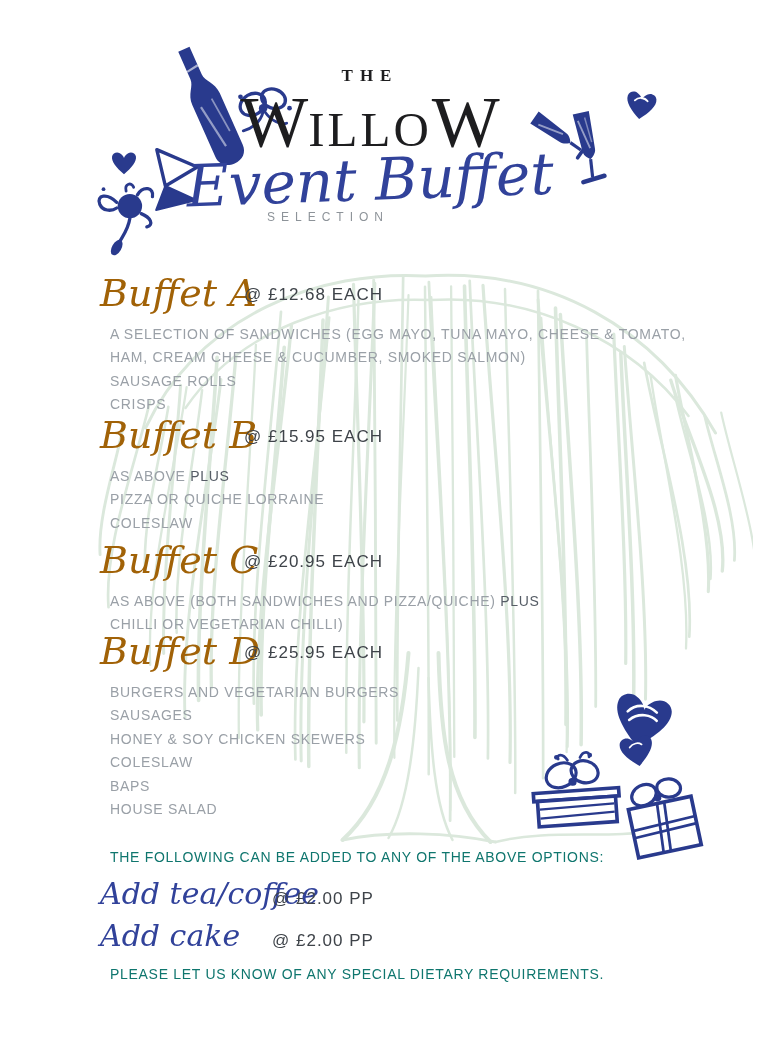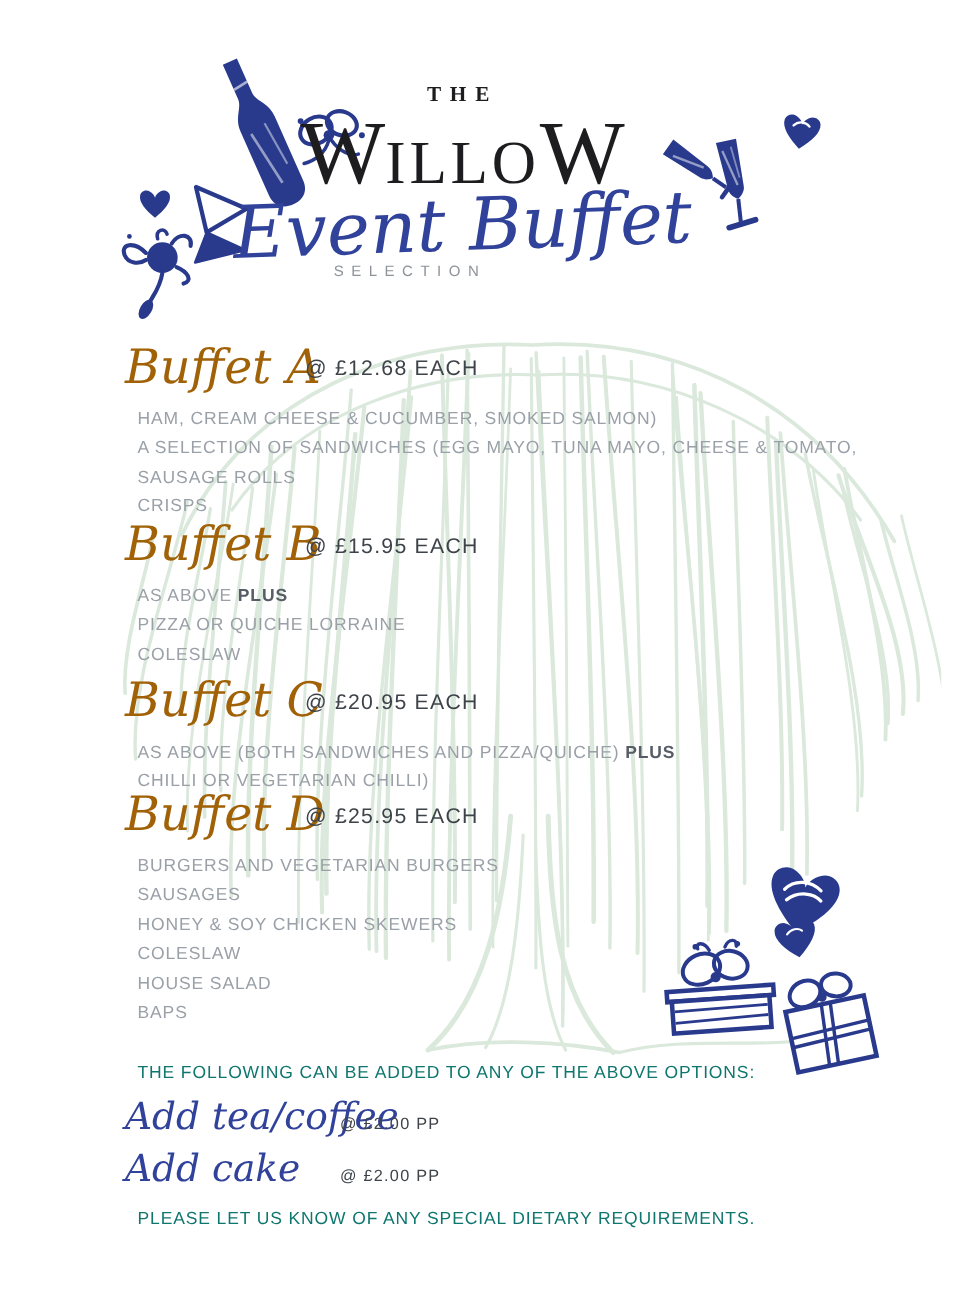--- a/index.html
+++ b/index.html
@@ -25,26 +25,26 @@
   #subtitle{font-size:12px;letter-spacing:6px;color:#8d9399;margin-top:-4px;
             transform:translateX(-42px)}
   
   .buffet{position:absolute;left:100px;width:660px;z-index:2}
   .buffet .name{font-size:38px;color:#a16207;line-height:1.15;display:inline-block}
   .buffet .price{position:absolute;left:144px;top:13px;font-size:17px;color:#3e4349;
                  letter-spacing:1px}
   .lines{margin-top:7px;padding-left:10px}
   .line{font-size:14px;letter-spacing:.7px;line-height:23.5px;color:#9aa0a7;
         white-space:nowrap}
-  .line .bold{font-weight:bold;color:#565d66}
+  .line .bold{font-weight:normal;color:#565d66}
   
   .bodytext{font-size:14px;letter-spacing:.7px;color:#0f766e;z-index:2;white-space:nowrap}
   .addon{position:absolute;left:100px;z-index:2;white-space:nowrap}
   .addon .aname{font-size:30px;color:#31429a;display:inline-block;width:172px}
-  .addon .aprice{font-size:13px;color:#3e4349;letter-spacing:1px}
+  .addon .aprice{font-size:17px;color:#3e4349;letter-spacing:1px}
 </style>
 </head>
 <body>
 
 <div class="page">
 
   <svg id="willow" viewBox="0 0 660 600">
       <path d="M32.0,171.7 C24.5,209.2 7.1,259.1 9.6,296.6" fill="none" stroke="#dbe8dc" stroke-width="2.9" stroke-linecap="round"></path>
       <path d="M77.8,148.9 C70.1,197.9 52.0,263.3 54.6,312.3" fill="none" stroke="#dbe8dc" stroke-width="2.6" stroke-linecap="round"></path>
       <path d="M59.4,143.3 C45.6,205.1 13.4,287.5 18.0,349.2" fill="none" stroke="#dbe8dc" stroke-width="2.7" stroke-linecap="round"></path>
@@ -217,41 +217,41 @@
 
   <div id="logo">
     <div class="pretitle">THE</div>
     <div class="title"><span class="bigw">W</span><span class="mid">ILLO</span><span class="bigw">W</span></div>
     <div id="script-title" class="script">Event Buffet</div>
     <div id="subtitle">SELECTION</div>
   </div>
 
   <div id="menu-sections">
       <section class="buffet" style="top: 272px;"><span class="script name">Buffet A</span><span class="price">@ £12.68 EACH</span><div class="lines">
+          <div class="line"><span>A SELECTION OF SANDWICHES (EGG MAYO, TUNA MAYO, CHEESE &amp; TOMATO,</span></div>
           <div class="line"><span>HAM, CREAM CHEESE &amp; CUCUMBER, SMOKED SALMON)</span></div>
-          <div class="line"><span>A SELECTION OF SANDWICHES (EGG MAYO, TUNA MAYO, CHEESE &amp; TOMATO,</span></div>
           <div class="line"><span>SAUSAGE ROLLS</span></div>
           <div class="line"><span>CRISPS</span></div>
         </div></section>
       <section class="buffet" style="top: 414px;"><span class="script name">Buffet B</span><span class="price">@ £15.95 EACH</span><div class="lines">
           <div class="line"><span>AS ABOVE </span><span class="bold">PLUS</span></div>
           <div class="line"><span>PIZZA OR QUICHE LORRAINE</span></div>
           <div class="line"><span>COLESLAW</span></div>
         </div></section>
       <section class="buffet" style="top: 539px;"><span class="script name">Buffet C</span><span class="price">@ £20.95 EACH</span><div class="lines">
           <div class="line"><span>AS ABOVE (BOTH SANDWICHES AND PIZZA/QUICHE) </span><span class="bold">PLUS</span></div>
           <div class="line"><span>CHILLI OR VEGETARIAN CHILLI)</span></div>
         </div></section>
       <section class="buffet" style="top: 630px;"><span class="script name">Buffet D</span><span class="price">@ £25.95 EACH</span><div class="lines">
           <div class="line"><span>BURGERS AND VEGETARIAN BURGERS</span></div>
           <div class="line"><span>SAUSAGES</span></div>
           <div class="line"><span>HONEY &amp; SOY CHICKEN SKEWERS</span></div>
           <div class="line"><span>COLESLAW</span></div>
+          <div class="line"><span>BAPS</span></div>
           <div class="line"><span>HOUSE SALAD</span></div>
-          <div class="line"><span>BAPS</span></div>
         </div></section>
     </div>
 
   <div class="bodytext abs" style="left:110px;top:849px">THE FOLLOWING CAN BE ADDED TO ANY OF THE ABOVE OPTIONS:</div>
   <div id="addon-rows">
       <div class="addon" style="top: 876px;"><span class="script aname">Add tea/coffee</span><span class="aprice">@ £2.00 PP</span></div>
       <div class="addon" style="top: 918px;"><span class="script aname">Add cake</span><span class="aprice">@ £2.00 PP</span></div>
     </div>
   <div class="bodytext abs" style="left:110px;top:966px">PLEASE LET US KNOW OF ANY SPECIAL DIETARY REQUIREMENTS.</div>
 </div>

